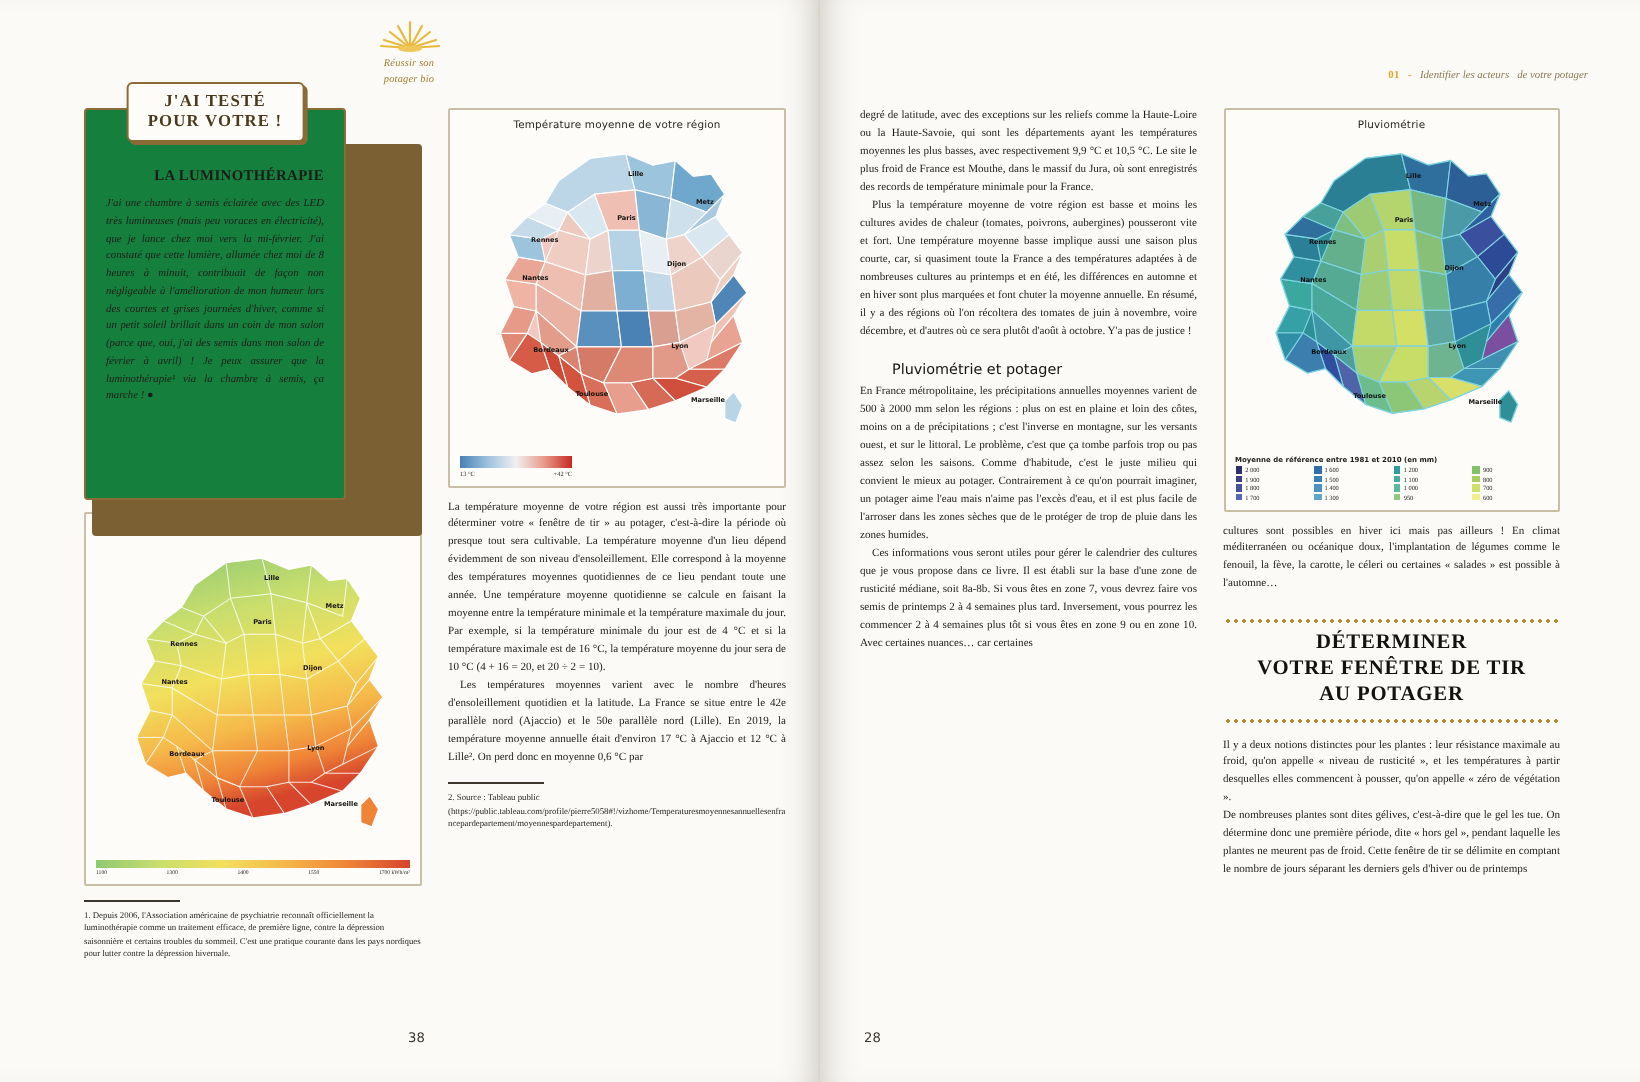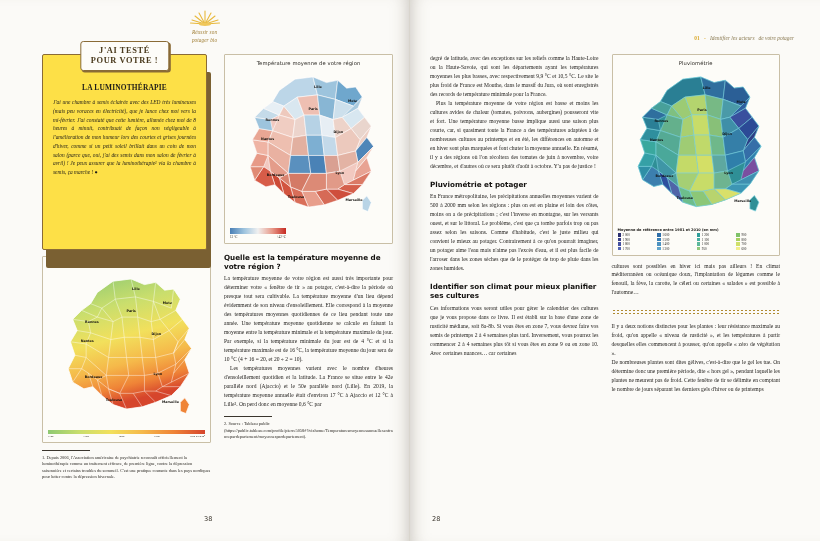--- a/index.html
+++ b/index.html
@@ -31,46 +31,46 @@
   .page-right .cols { padding-left: 20px; padding-right: 40px; }
   .col { width: 169px; }
 
   p.body {
     font-size: 5.55px; line-height: 1.62; text-align: justify;
     color: #1d1b18; text-indent: 0; hyphens: auto;
   }
   p.body + p.body { text-indent: 6px; }
   h2.sec {
     font-family: "DejaVu Sans", sans-serif;
-    font-size: 7.2px; font-weight: bold; color: #141210;
-    line-height: 1.3; margin: 9px 0 3px 0;
+    font-size: 7.2px; font-weight: normal; color: #141210;
+    line-height: 1.3; margin: 9px 0 3px 16px;
   }
   .fnrule { width: 48px; height: 1px; background: #3a352d; margin: 7px 0 4px 0; }
   p.footnote { font-size: 4.4px; line-height: 1.5; color: #2a2722; text-align: left; word-break: break-word; }
 
   
   .testi-wrap { position: relative; width: 169px; }
   .testi-shadow { position: absolute; left: 4px; top: 18px; width: 165px; height: 196px; background: #7a6032; border-radius: 2px; }
   .testi {
-    position: relative; width: 165px; min-height: 196px;
-    background: #fde047; border: 1.4px solid #8a6b36; border-radius: 2px;
+    position: relative; width: 131px; min-height: 196px;
+    background: #15803d; border: 1.4px solid #8a6b36; border-radius: 2px;
     padding: 20px 10px 10px 10px;
   }
   .testi-badge {
     position: absolute; top: -14px; left: 50%; transform: translateX(-50%);
     background: #fdfcf8; border: 1.3px solid #8a6b36; border-radius: 3px;
     padding: 4px 10px 4px 10px; text-align: center; white-space: nowrap;
     box-shadow: 1.5px 1.5px 0 #8a6b36;
   }
   .testi-badge span {
     display: block; font-family: "Liberation Serif", serif; font-weight: bold;
     font-size: 8.4px; letter-spacing: .6px; color: #4a3a1d; line-height: 1.18;
   }
   .testi h3 {
-    text-align: center; font-size: 7.4px; font-weight: bold; letter-spacing: .2px;
+    text-align: right; font-size: 7.4px; font-weight: bold; letter-spacing: .2px;
     color: #1d1b18; margin: 8px 0 6px 0; font-family: "Liberation Serif", serif;
   }
   .testi p {
     font-size: 5.4px; line-height: 1.62; text-align: justify; font-style: italic; color: #1d1b18;
   }
 
   
   .figbox {
     border: 1px solid #c9bfa6; background: #fdfcf8; border-radius: 1px;
     padding: 5px 5px 4px 5px; margin-bottom: 6px;
@@ -332,21 +332,20 @@
             <div>
               <div class="tgrad"></div>
               <div class="tleg-row">
                 <span>13 °C</span>
                 <span>+42 °C</span>
               </div>
             </div>
           </div>
         </div>
 
-        <h2 class="sec">Quelle est la température moyenne de votre région ?</h2>
         <p class="body">La température moyenne de votre région est aussi très importante pour déterminer votre « fenêtre de tir » au potager, c'est-à-dire la période où presque tout sera cultivable. La température moyenne d'un lieu dépend évidemment de son niveau d'ensoleillement. Elle correspond à la moyenne des températures moyennes quotidiennes de ce lieu pendant toute une année. Une température moyenne quotidienne se calcule en faisant la moyenne entre la température minimale et la température maximale du jour. Par exemple, si la température minimale du jour est de 4 °C et si la température maximale est de 16 °C, la température moyenne du jour sera de 10 °C (4 + 16 = 20, et 20 ÷ 2 = 10).</p>
         <p class="body">Les températures moyennes varient avec le nombre d'heures d'ensoleillement quotidien et la latitude. La France se situe entre le 42e parallèle nord (Ajaccio) et le 50e parallèle nord (Lille). En 2019, la température moyenne annuelle était d'environ 17 °C à Ajaccio et 12 °C à Lille². On perd donc en moyenne 0,6 °C par</p>
 
         <div class="fnrule"></div>
         <p class="footnote">2. Source : Tableau public (https://public.tableau.com/profile/pierre5058#!/vizhome/Temperaturesmoyennesannuellesenfrancepardepartement/moyennespardepartement).</p>
       </div>
     </div>
 
     <div class="folio folio-left">38</div>
   </div>
@@ -362,21 +361,20 @@
 
     <div class="cols">
 
       <div class="col">
         <p class="body">degré de latitude, avec des exceptions sur les reliefs comme la Haute-Loire ou la Haute-Savoie, qui sont les départements ayant les températures moyennes les plus basses, avec respectivement 9,9 °C et 10,5 °C. Le site le plus froid de France est Mouthe, dans le massif du Jura, où sont enregistrés des records de température minimale pour la France.</p>
         <p class="body">Plus la température moyenne de votre région est basse et moins les cultures avides de chaleur (tomates, poivrons, aubergines) pousseront vite et fort. Une température moyenne basse implique aussi une saison plus courte, car, si quasiment toute la France a des températures adaptées à de nombreuses cultures au printemps et en été, les différences en automne et en hiver sont plus marquées et font chuter la moyenne annuelle. En résumé, il y a des régions où l'on récoltera des tomates de juin à novembre, voire décembre, et d'autres où ce sera plutôt d'août à octobre. Y'a pas de justice !</p>
 
         <h2 class="sec">Pluviométrie et potager</h2>
         <p class="body">En France métropolitaine, les précipitations annuelles moyennes varient de 500 à 2000 mm selon les régions : plus on est en plaine et loin des côtes, moins on a de précipitations ; c'est l'inverse en montagne, sur les versants ouest, et sur le littoral. Le problème, c'est que ça tombe parfois trop ou pas assez selon les saisons. Comme d'habitude, c'est le juste milieu qui convient le mieux au potager. Contrairement à ce qu'on pourrait imaginer, un potager aime l'eau mais n'aime pas l'excès d'eau, et il est plus facile de l'arroser dans les zones sèches que de le protéger de trop de pluie dans les zones humides.</p>
 
-        <h2 class="sec">Identifier son climat pour mieux planifier ses cultures</h2>
         <p class="body">Ces informations vous seront utiles pour gérer le calendrier des cultures que je vous propose dans ce livre. Il est établi sur la base d'une zone de rusticité médiane, soit 8a-8b. Si vous êtes en zone 7, vous devrez faire vos semis de printemps 2 à 4 semaines plus tard. Inversement, vous pourrez les commencer 2 à 4 semaines plus tôt si vous êtes en zone 9 ou en zone 10. Avec certaines nuances… car certaines</p>
       </div>
 
       <div class="col">
 
         <div class="figbox">
           <div class="fig-title">Pluviométrie</div>
           <div class="mapwrap">
             <svg viewBox="0 0 140 140">
               <path d="M58 10 L74 8 L86 13 L96 11 L104 18 L112 17 L118 26 L114 36 L120 44 L126 52 L122 62 L128 70 L122 80 L126 92 L118 104 L110 112 L96 118 L84 122 L70 124 L58 120 L48 112 L40 104 L32 106 L22 100 L18 88 L24 76 L20 64 L26 54 L22 44 L30 36 L38 30 L44 20 Z" fill="#2f8f96" stroke="#7fd4e0" stroke-width="0.6"></path>
@@ -512,20 +510,25 @@
                 <span class="sw" style="background:#f2ef8a"></span>
                 <span>600</span>
               </div>
           </div>
         </div>
 
         <p class="body">cultures sont possibles en hiver ici mais pas ailleurs ! En climat méditerranéen ou océanique doux, l'implantation de légumes comme le fenouil, la fève, la carotte, le céleri ou certaines « salades » est possible à l'automne…</p>
 
         <div class="callout">
           <div class="dots"></div>
+          <h2>
+            <span>DÉTERMINER</span><br>
+            <span>VOTRE FENÊTRE DE TIR</span><br>
+            <span>AU POTAGER</span>
+          </h2>
           <div class="dots"></div>
           <p>Il y a deux notions distinctes pour les plantes : leur résistance maximale au froid, qu'on appelle « niveau de rusticité », et les températures à partir desquelles elles commencent à pousser, qu'on appelle « zéro de végétation ».</p>
           <p>De nombreuses plantes sont dites gélives, c'est-à-dire que le gel les tue. On détermine donc une première période, dite « hors gel », pendant laquelle les plantes ne meurent pas de froid. Cette fenêtre de tir se délimite en comptant le nombre de jours séparant les derniers gels d'hiver ou de printemps</p>
         </div>
       </div>
     </div>
 
     <div class="folio folio-right">28</div>
   </div>
 </div>

